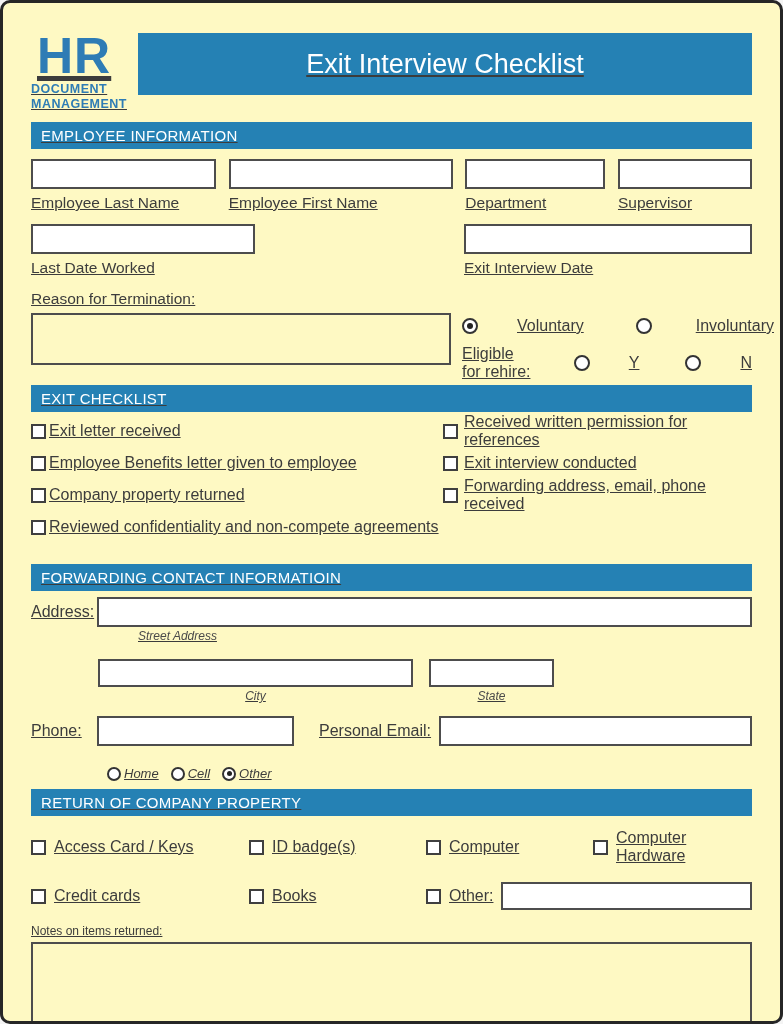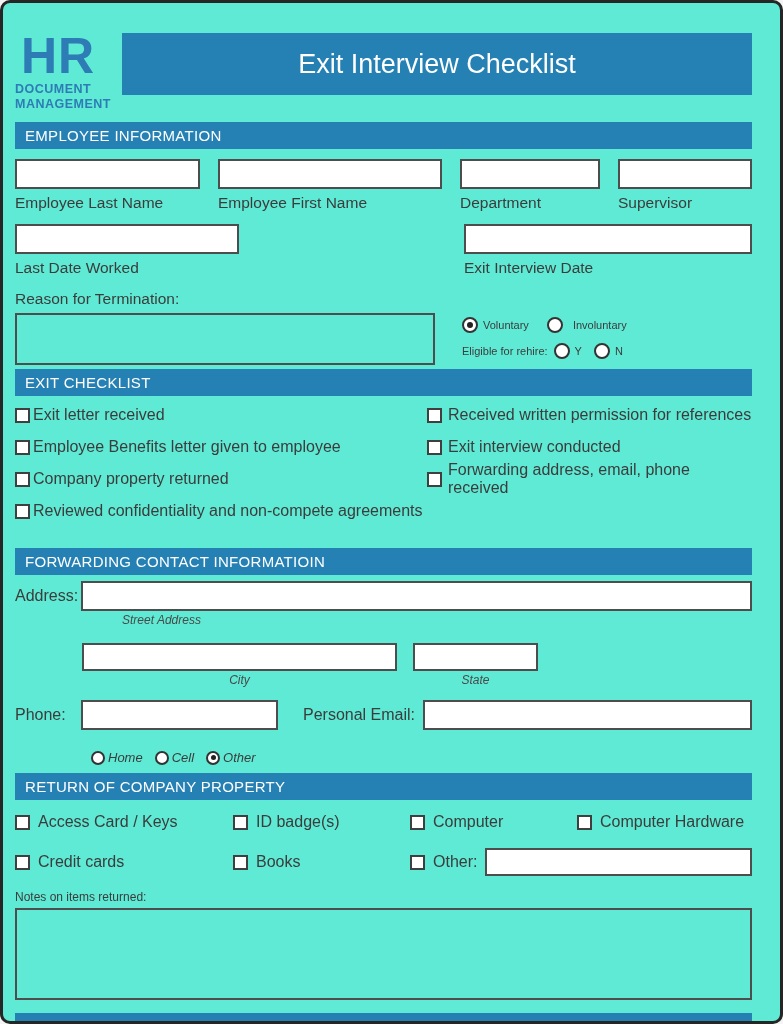--- a/index.html
+++ b/index.html
@@ -1,25 +1,26 @@
 <!DOCTYPE html>
 <html><head>
 <meta charset="utf-8">
 <style>
   * { box-sizing: border-box; margin: 0; padding: 0; }
   html, body { width: 783px; height: 1024px; background: #f4f4f4; }
   body { font-family: "Liberation Sans", sans-serif; color: #3c3c3c; }
 
   .page {
     width: 783px; height: 1024px;
-    background: #5eead4;
+    background: #fef9c3;
     border: 3px solid #262626;
     border-radius: 10px;
     overflow: hidden;
-    padding: 28px 28px 0 12px;
+    padding: 28px 28px 0 28px;
+    text-decoration: underline;
   }
 
   
   .header { display: flex; align-items: flex-start; height: 74px; }
   .hr-logo { width: 107px; flex: 0 0 107px; text-align: left; color: #2e7cb5; line-height: 1; }
   .hr-big { font-size: 50px; font-weight: bold; letter-spacing: 1px; margin-left: 6px; }
   .hr-sub { font-size: 12.5px; font-weight: bold; letter-spacing: 0.5px; margin-top: 2px; }
   .title-bar {
     flex: 1; height: 62px; margin-top: 2px;
     background: #2581b4;
@@ -55,21 +56,21 @@
   
   .radio {
     display: inline-block; width: 16px; height: 16px;
     border: 2px solid #333; border-radius: 50%;
     position: relative; vertical-align: -3px; background: #fff; flex: 0 0 auto;
   }
   .radio.sel::after {
     content: ""; position: absolute; left: 3px; top: 3px;
     width: 6px; height: 6px; border-radius: 50%; background: #222;
   }
-  .radio-line { display: flex; align-items: center; font-size: 11px; }
+  .radio-line { display: flex; align-items: center; font-size: 16px; gap: 34px; }
   .radio-line .radio { margin-right: 5px; }
   .rehire-line { margin-top: 10px; }
   .rl-gap { margin-left: 18px; }
 
   .checkbox {
     display: inline-block; width: 15px; height: 15px;
     border: 2px solid #3f3f3f; background: #fff; flex: 0 0 auto;
   }
 
   .checklist-grid { display: flex; margin-top: 9px; }

